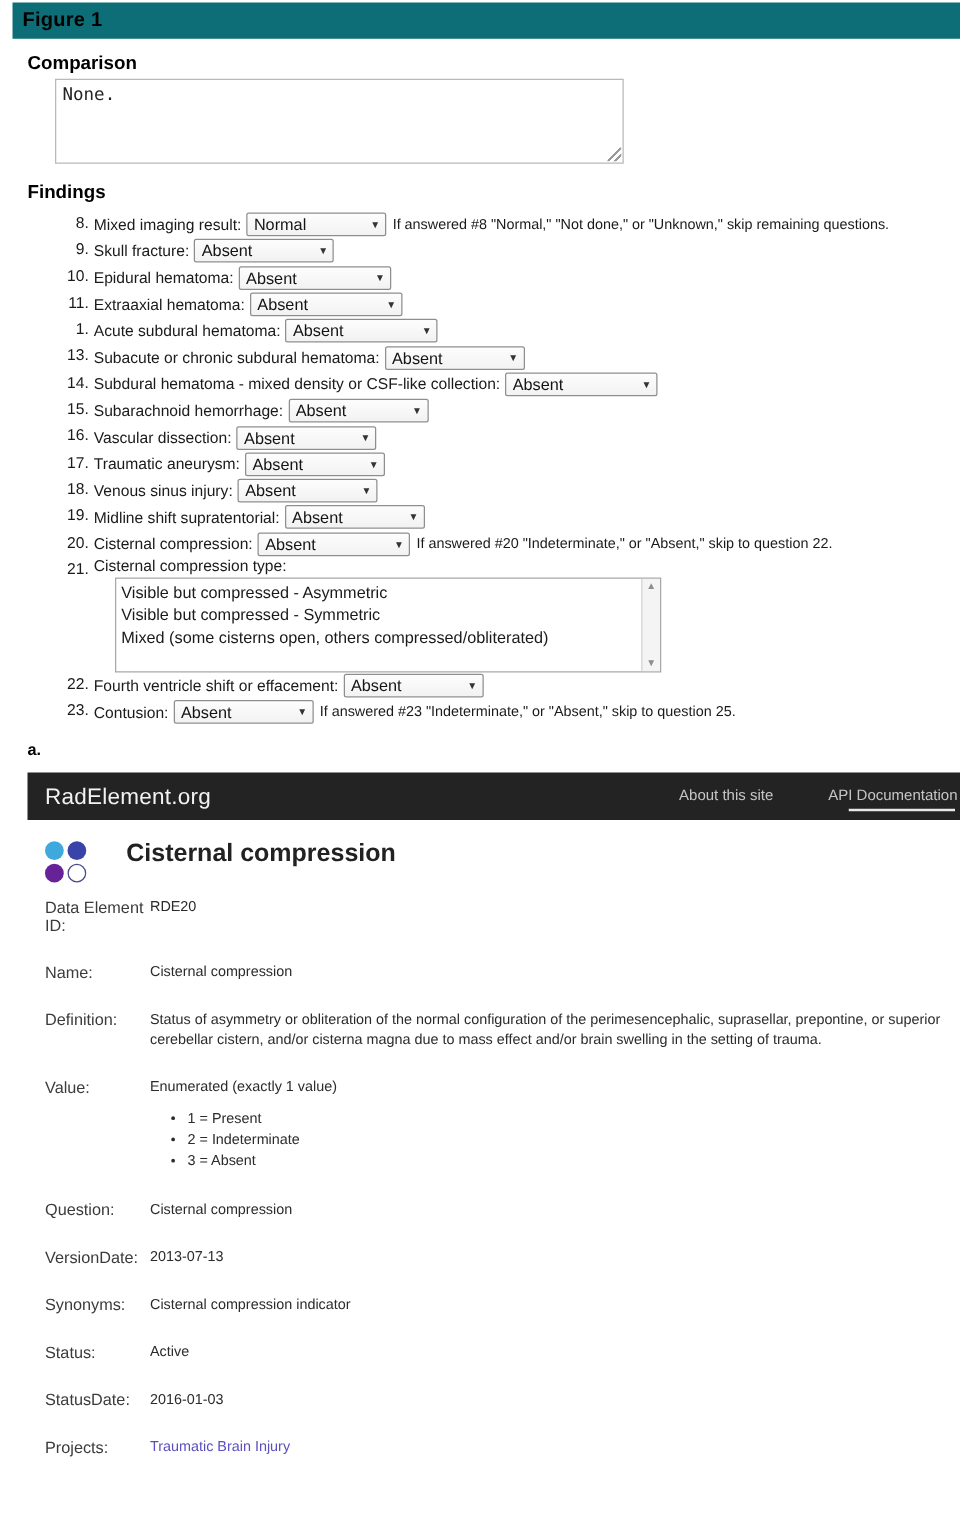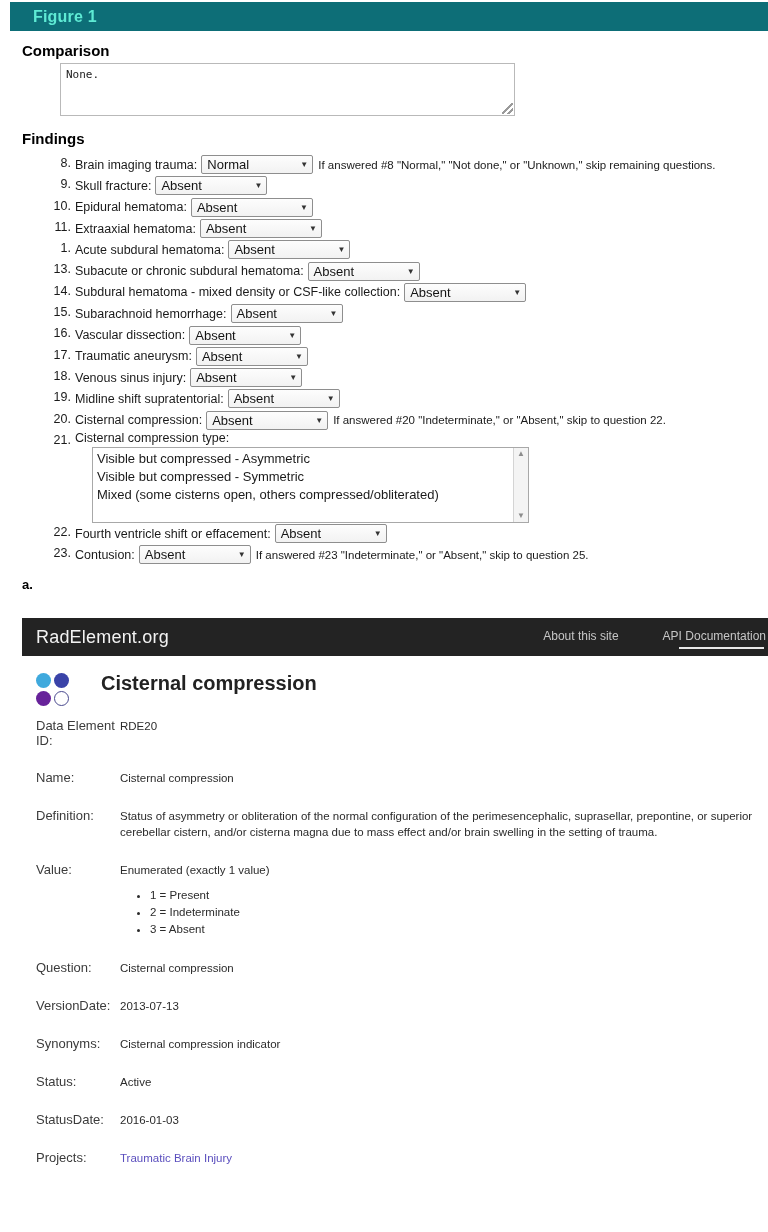--- a/index.html
+++ b/index.html
@@ -13,41 +13,41 @@
   .page { position: relative; width: 768px; height: 1232px; overflow: hidden; }
 
   
   .fig-banner {
     position: absolute; left: 10px; top: 2px;
     width: 758px; height: 29px;
     background: #0d6e77;
     display: flex; align-items: center;
   }
   .fig-banner-label {
-    color: #5eead4;
+    color: #000000;
     font-size: 16px;
     font-weight: bold;
     letter-spacing: 0.2px;
-    padding-left: 23px;
+    padding-left: 8px;
   }
 
   
   .form-panel { position: absolute; left: 0; top: 34px; width: 768px; }
   .sec-head {
     font-size: 15px; font-weight: bold; color: #000;
     margin: 8px 0 4px 22px;
   }
   .comparison-box {
-    margin-left: 60px;
-    width: 455px; height: 53px;
+    margin-left: 44px;
+    width: 455px; height: 68px;
     border: 1px solid #b9b9b9;
     background: #fff;
     position: relative;
     font-family: "DejaVu Sans Mono", monospace;
-    font-size: 11px;
+    font-size: 14px;
     color: #222;
     padding: 4px 5px;
     line-height: 1.2;
   }
   .resize-grip {
     position: absolute; right: 1px; bottom: 1px;
     width: 11px; height: 11px;
     background:
       linear-gradient(135deg, transparent 0 45%, #9a9a9a 45% 55%, transparent 55% 100%),
       linear-gradient(135deg, transparent 0 72%, #9a9a9a 72% 82%, transparent 82% 100%);
@@ -190,21 +190,21 @@
     <div class="comparison-box">
       <span>None.</span>
       <span class="resize-grip"></span>
     </div>
 
     <div class="sec-head findings-head">Findings</div>
 
     <ol class="findings" id="findings-list">
         <li>
           <span class="num">8.</span>
-          <span class="q-label">Brain imaging trauma:</span>
+          <span class="q-label">Mixed imaging result:</span>
           <span class="sel w110">
             <span>Normal</span>
             <span class="caret">▼</span>
           </span>
           <span class="hint">If answered #8 "Normal," "Not done," or "Unknown," skip remaining questions.</span>
         </li>
         <li>
           <span class="num">9.</span>
           <span class="q-label">Skull fracture:</span>
           <span class="sel w110">

